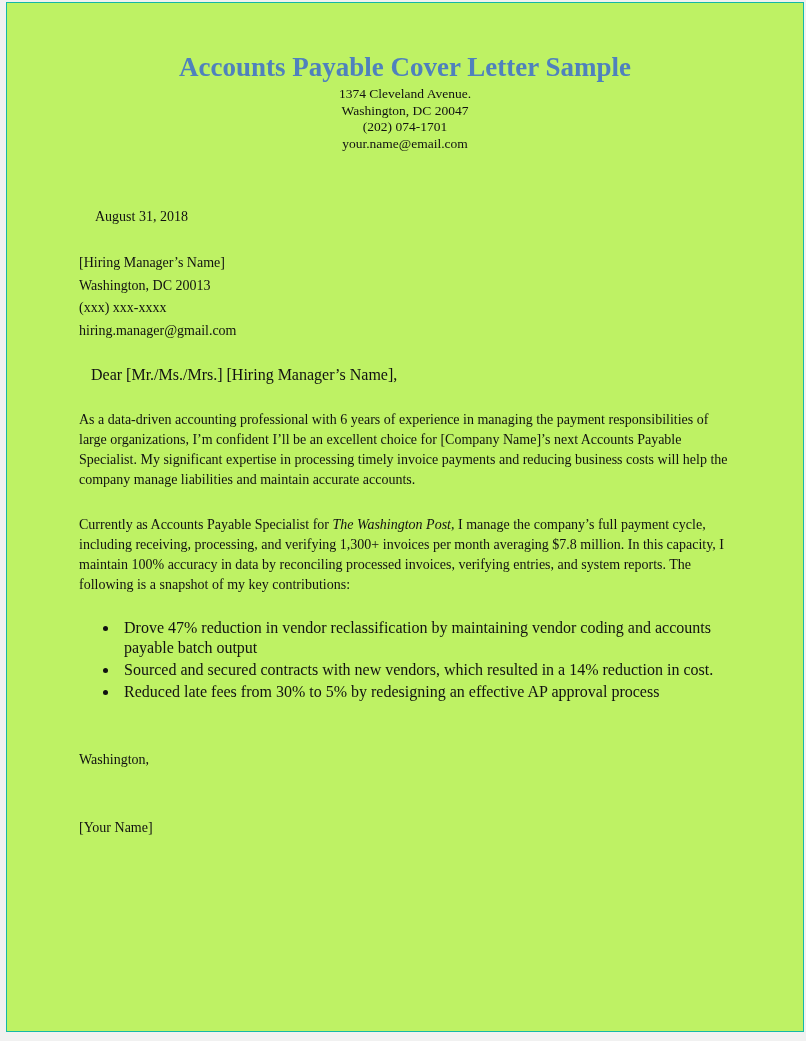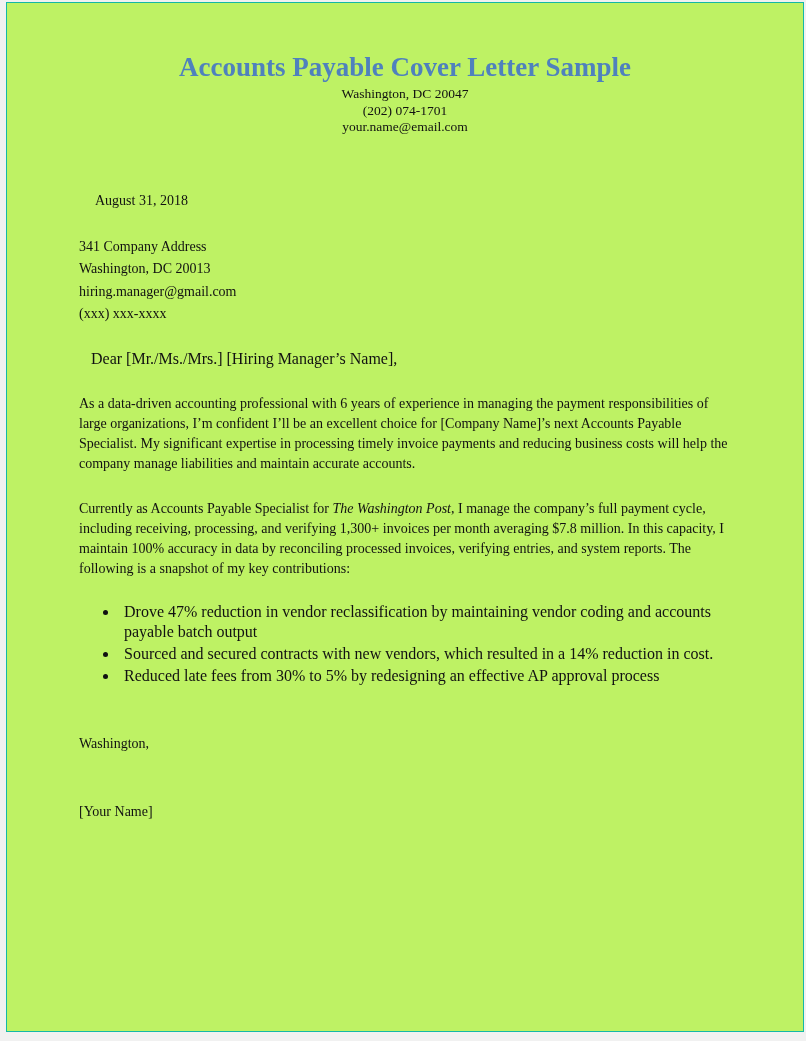--- a/index.html
+++ b/index.html
@@ -83,32 +83,33 @@
 </style>
 </head>
 <body>
 
 <div class="page">
   <div class="content">
 
     <h1 class="doc-title">Accounts Payable Cover Letter Sample</h1>
 
     <div class="contact-block">
+      <div>1374 Cleveland Avenue.</div>
       <div>Washington, DC 20047</div>
       <div>(202) 074-1701</div>
       <div>your.name@email.com</div>
     </div>
 
     <div class="date-line">August 31, 2018</div>
 
     <div class="recipient-block">
-      <div>341 Company Address</div>
+      <div>[Hiring Manager’s Name]</div>
       <div>Washington, DC 20013</div>
+      <div>(xxx) xxx-xxxx</div>
       <div>hiring.manager@gmail.com</div>
-      <div>(xxx) xxx-xxxx</div>
     </div>
 
     <p class="salutation">Dear [Mr./Ms./Mrs.] [Hiring Manager’s Name],</p>
 
     <p class="para">As a data-driven accounting professional with 6 years of experience in managing the payment responsibilities of large organizations, I’m confident I’ll be an excellent choice for [Company Name]’s next Accounts Payable Specialist. My significant expertise in processing timely invoice payments and reducing business costs will help the company manage liabilities and maintain accurate accounts.</p>
 
     <p class="para"><span>Currently as Accounts Payable Specialist for </span><em>The Washington Post</em><span>, I manage the company’s full payment cycle, including receiving, processing, and verifying 1,300+ invoices per month averaging $7.8 million. In this capacity, I maintain 100% accuracy in data by reconciling processed invoices, verifying entries, and system reports. The following is a snapshot of my key contributions:</span></p>
 
     <ul class="bullet-list">
       <li>Drove 47% reduction in vendor reclassification by maintaining vendor coding and accounts payable batch output</li>

